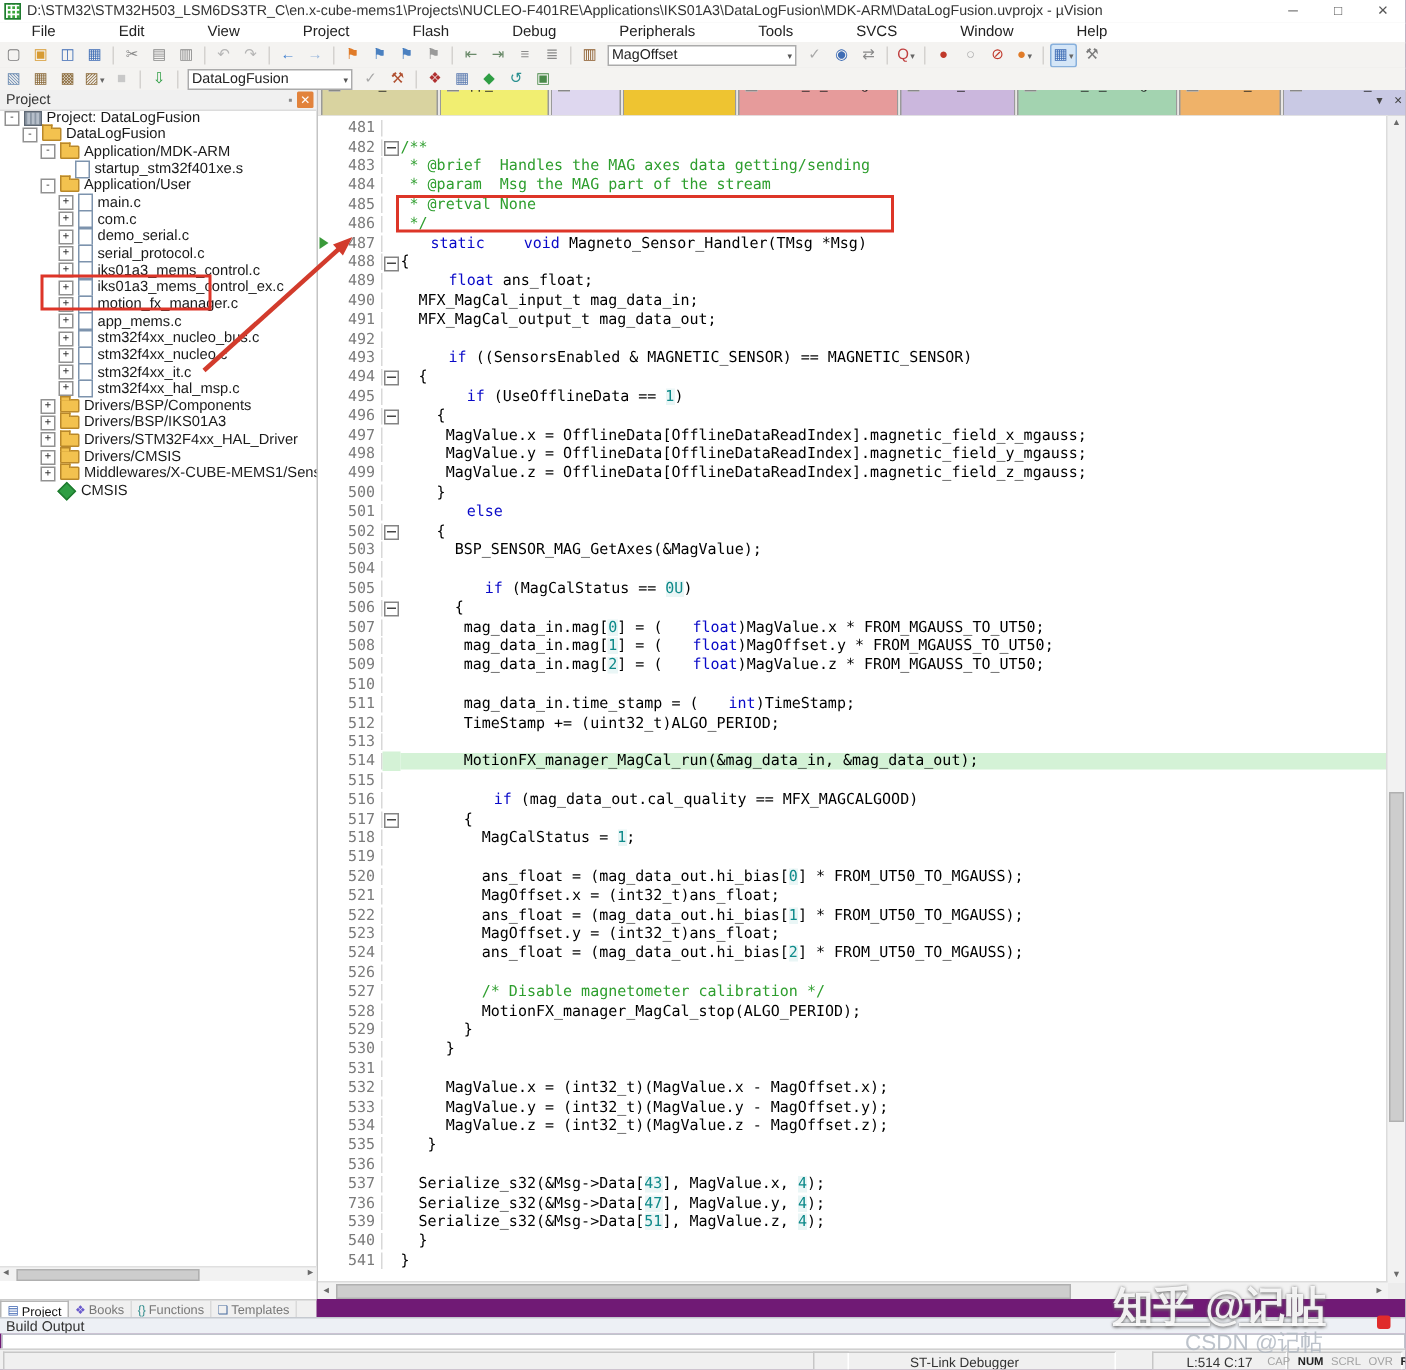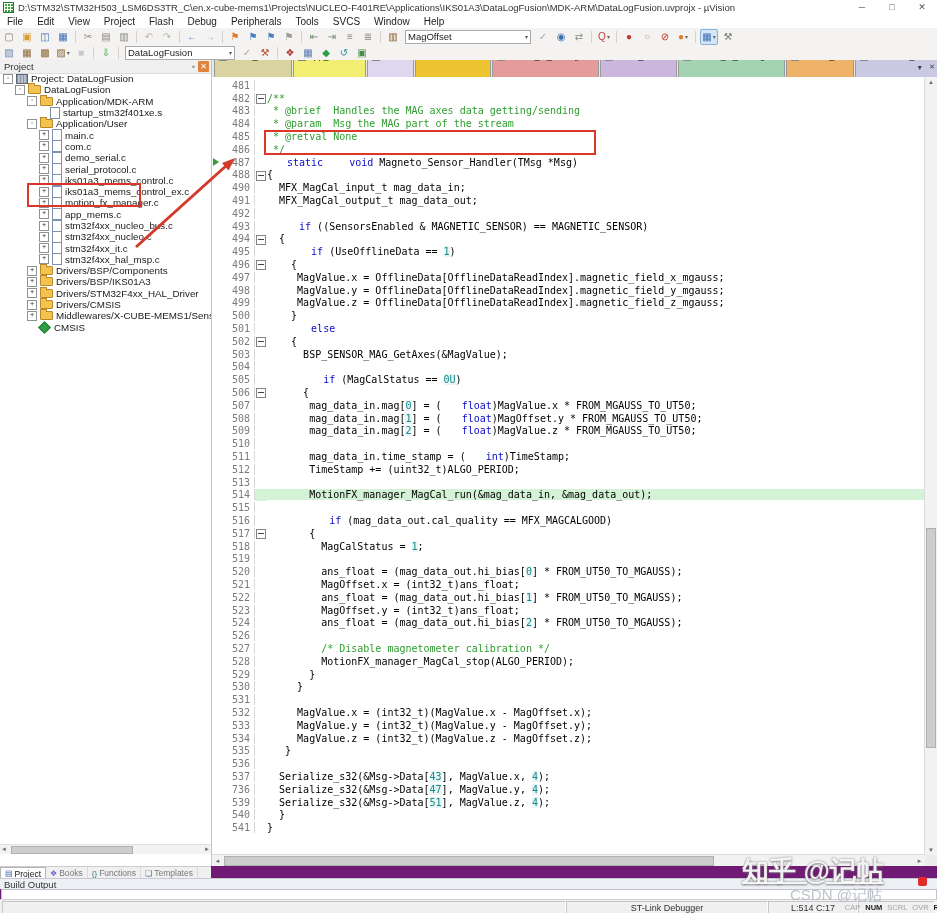--- a/index.html
+++ b/index.html
@@ -6,21 +6,21 @@
   #root{position:relative;width:937px;height:913px;background:#701a75;outline:1px solid #9aa0a6;
         font-family:"Liberation Sans",sans-serif;overflow:hidden;-webkit-font-smoothing:antialiased;}
   
   .titlebar{position:absolute;left:0;top:0;width:937px;height:15px;background:#ffffff;display:flex;align-items:center;border-bottom:1px solid #ececec;}
   .appicon{width:9px;height:9px;margin:0 4px 0 3px;background:#3aa53a;border:1px solid #1f7a30;
            background-image:linear-gradient(#fff 1px,transparent 1px),linear-gradient(90deg,#fff 1px,transparent 1px);background-size:3px 3px;}
   .title-text{font-size:9.5px;color:#333;white-space:nowrap;overflow:hidden;flex:1;}
   .wctrl{width:30px;height:15px;text-align:center;line-height:15px;font-size:9px;color:#555;}
   
   .menubar{position:absolute;left:0;top:15px;width:937px;height:13px;background:#fff;display:flex;align-items:center;border-bottom:1px solid #e4e4e4;}
-  .menu-item{font-size:10px;color:#222;padding:0 7px;line-height:13px;}
+  .menu-item{font-size:10px;color:#222;padding:0 21px;line-height:13px;}
   
   .toolbar{position:absolute;left:0;width:937px;background:#f4f3f1;display:flex;align-items:center;}
   #toolbar1{top:28px;height:17px;border-bottom:1px solid #e7e6e3;}
   #toolbar2{top:45px;height:15px;border-bottom:1px solid #dadada;}
   .tbtn{display:inline-flex;align-items:center;justify-content:center;height:14px;min-width:16px;margin:0 1px;border-radius:2px;}
   .tbtn.hl{background:#d5e6f7;border:1px solid #88b0dc;}
   .tbtn.dis .tglyph{color:#c8c8c8 !important;}
   .tglyph{font-size:10px;line-height:14px;}
   .dd{font-size:6px;color:#666;margin-left:1px;}
   .tsep{width:1px;height:12px;background:#d4d2cf;margin:0 3px;display:inline-block;}
@@ -529,20 +529,26 @@
         <div class="cline">
           <span class="gut"></span>
           <span class="lnum">488</span>
           <span class="fold">
             <span class="fbox"></span>
           </span>
           <span class="codetext"><span class="seg-p">{</span></span>
         </div>
         <div class="cline">
           <span class="gut"></span>
+          <span class="lnum">489</span>
+          <span class="fold"></span>
+          <span class="codetext"><span class="seg-p">  </span><span class="seg-k">float</span><span class="seg-p"> ans_float;</span></span>
+        </div>
+        <div class="cline">
+          <span class="gut"></span>
           <span class="lnum">490</span>
           <span class="fold"></span>
           <span class="codetext"><span class="seg-p">  MFX_MagCal_input_t mag_data_in;</span></span>
         </div>
         <div class="cline">
           <span class="gut"></span>
           <span class="lnum">491</span>
           <span class="fold"></span>
           <span class="codetext"><span class="seg-p">  MFX_MagCal_output_t mag_data_out;</span></span>
         </div>
@@ -864,21 +870,21 @@
       <span class="sbtn">►</span>
     </div>
     <div class="scorner"></div>
   </div>
 
   <div id="build-caption">Build Output</div>
   <div id="build-body"></div>
 
   <div id="statusbar">
     <div class="ssec" style="left:2px;width:562px"></div>
-    <div class="ssec" style="left:566px;width:200px">ST-Link Debugger</div>
+    <div class="ssec" style="left:542px;width:200px">ST-Link Debugger</div>
     <div class="ssec" style="left:768px;width:88px">L:514 C:17</div>
     <div class="ssec sflags" style="left:858px;right:2px">
         <span class="sflag">CAP</span>
         <span class="sflag on">NUM</span>
         <span class="sflag">SCRL</span>
         <span class="sflag">OVR</span>
         <span class="sflag on">R/W</span>
       </div>
   </div>
 

